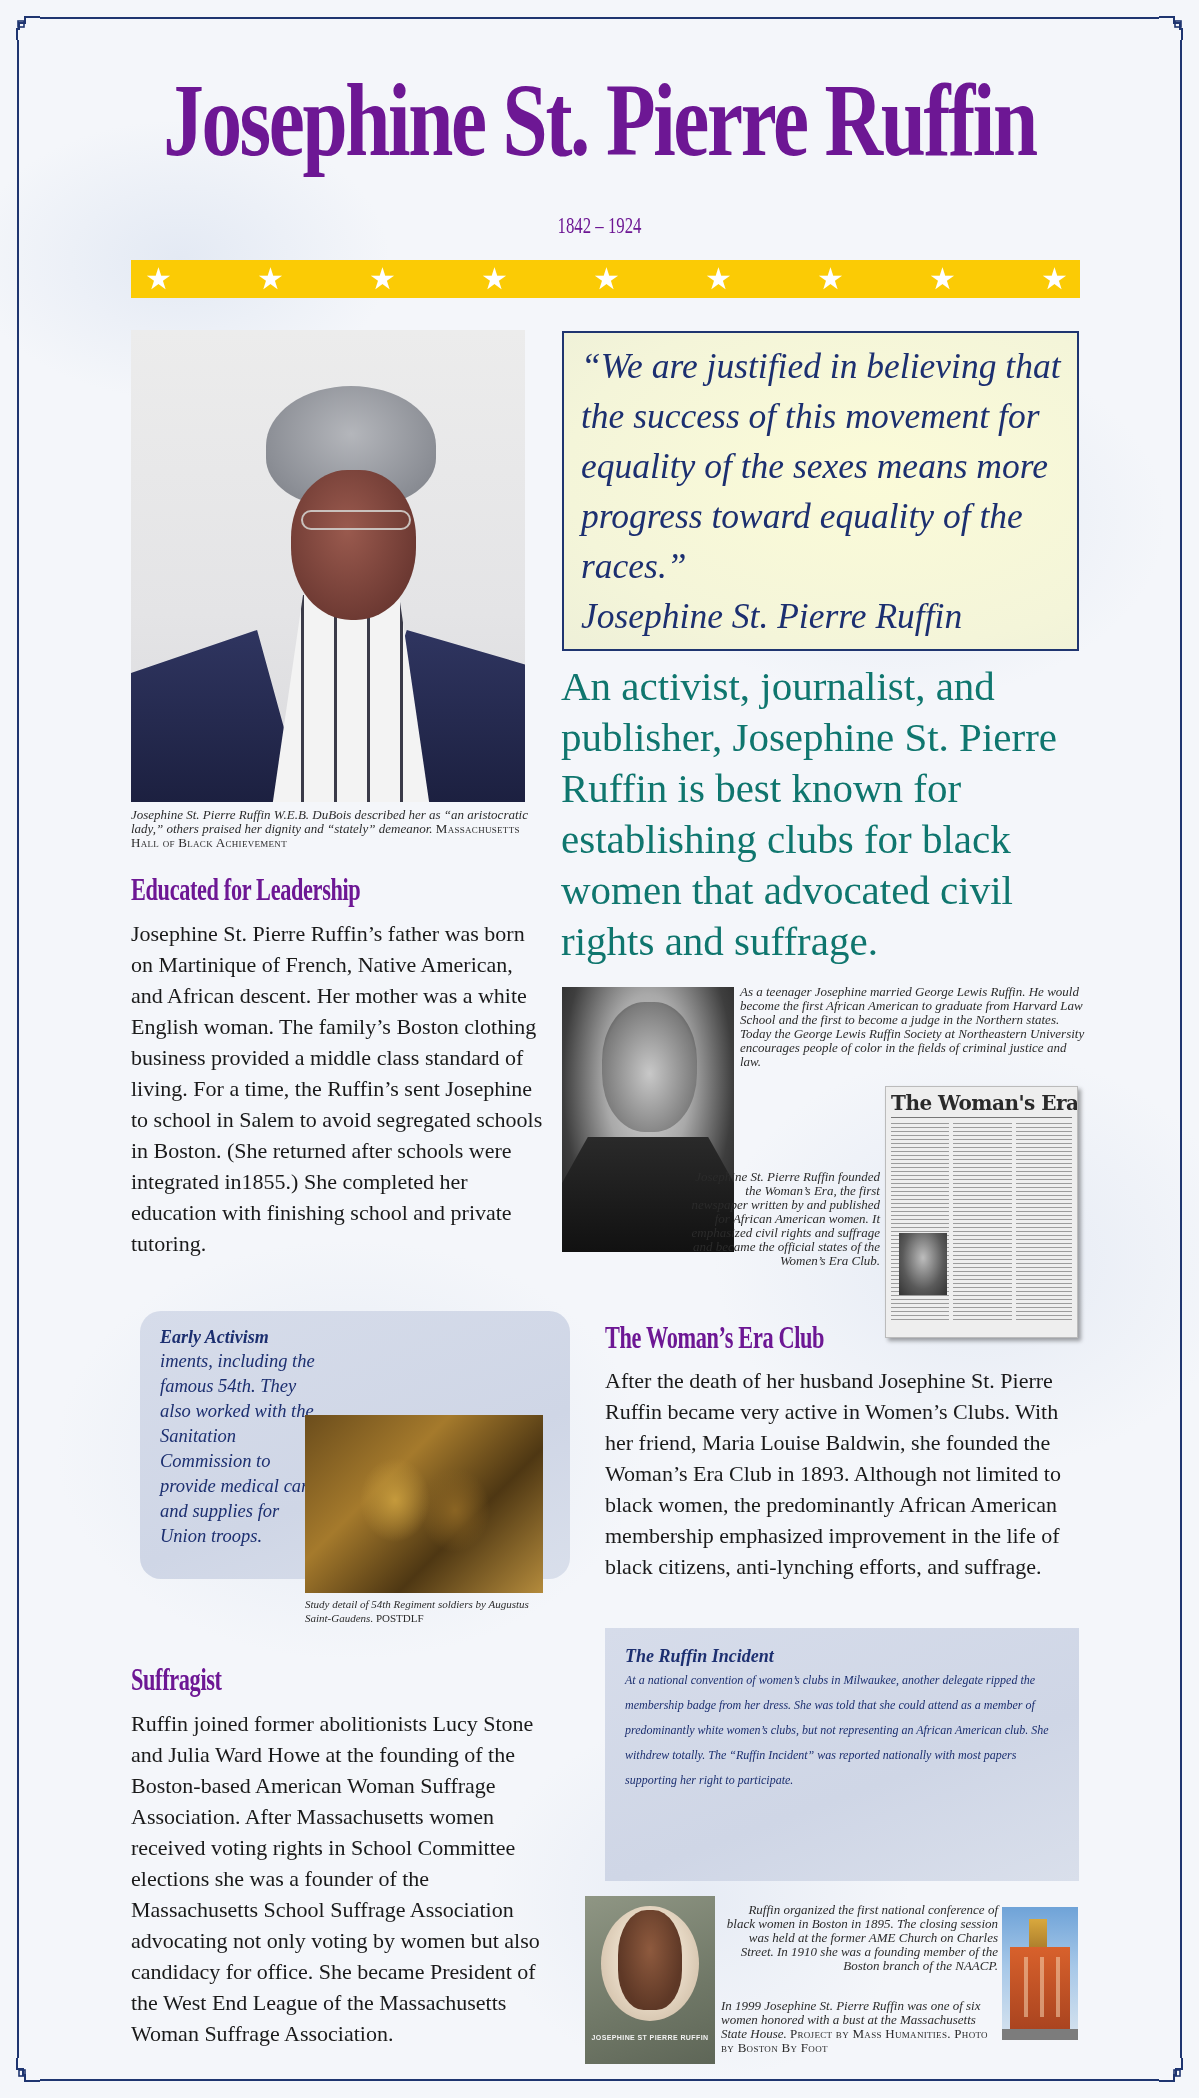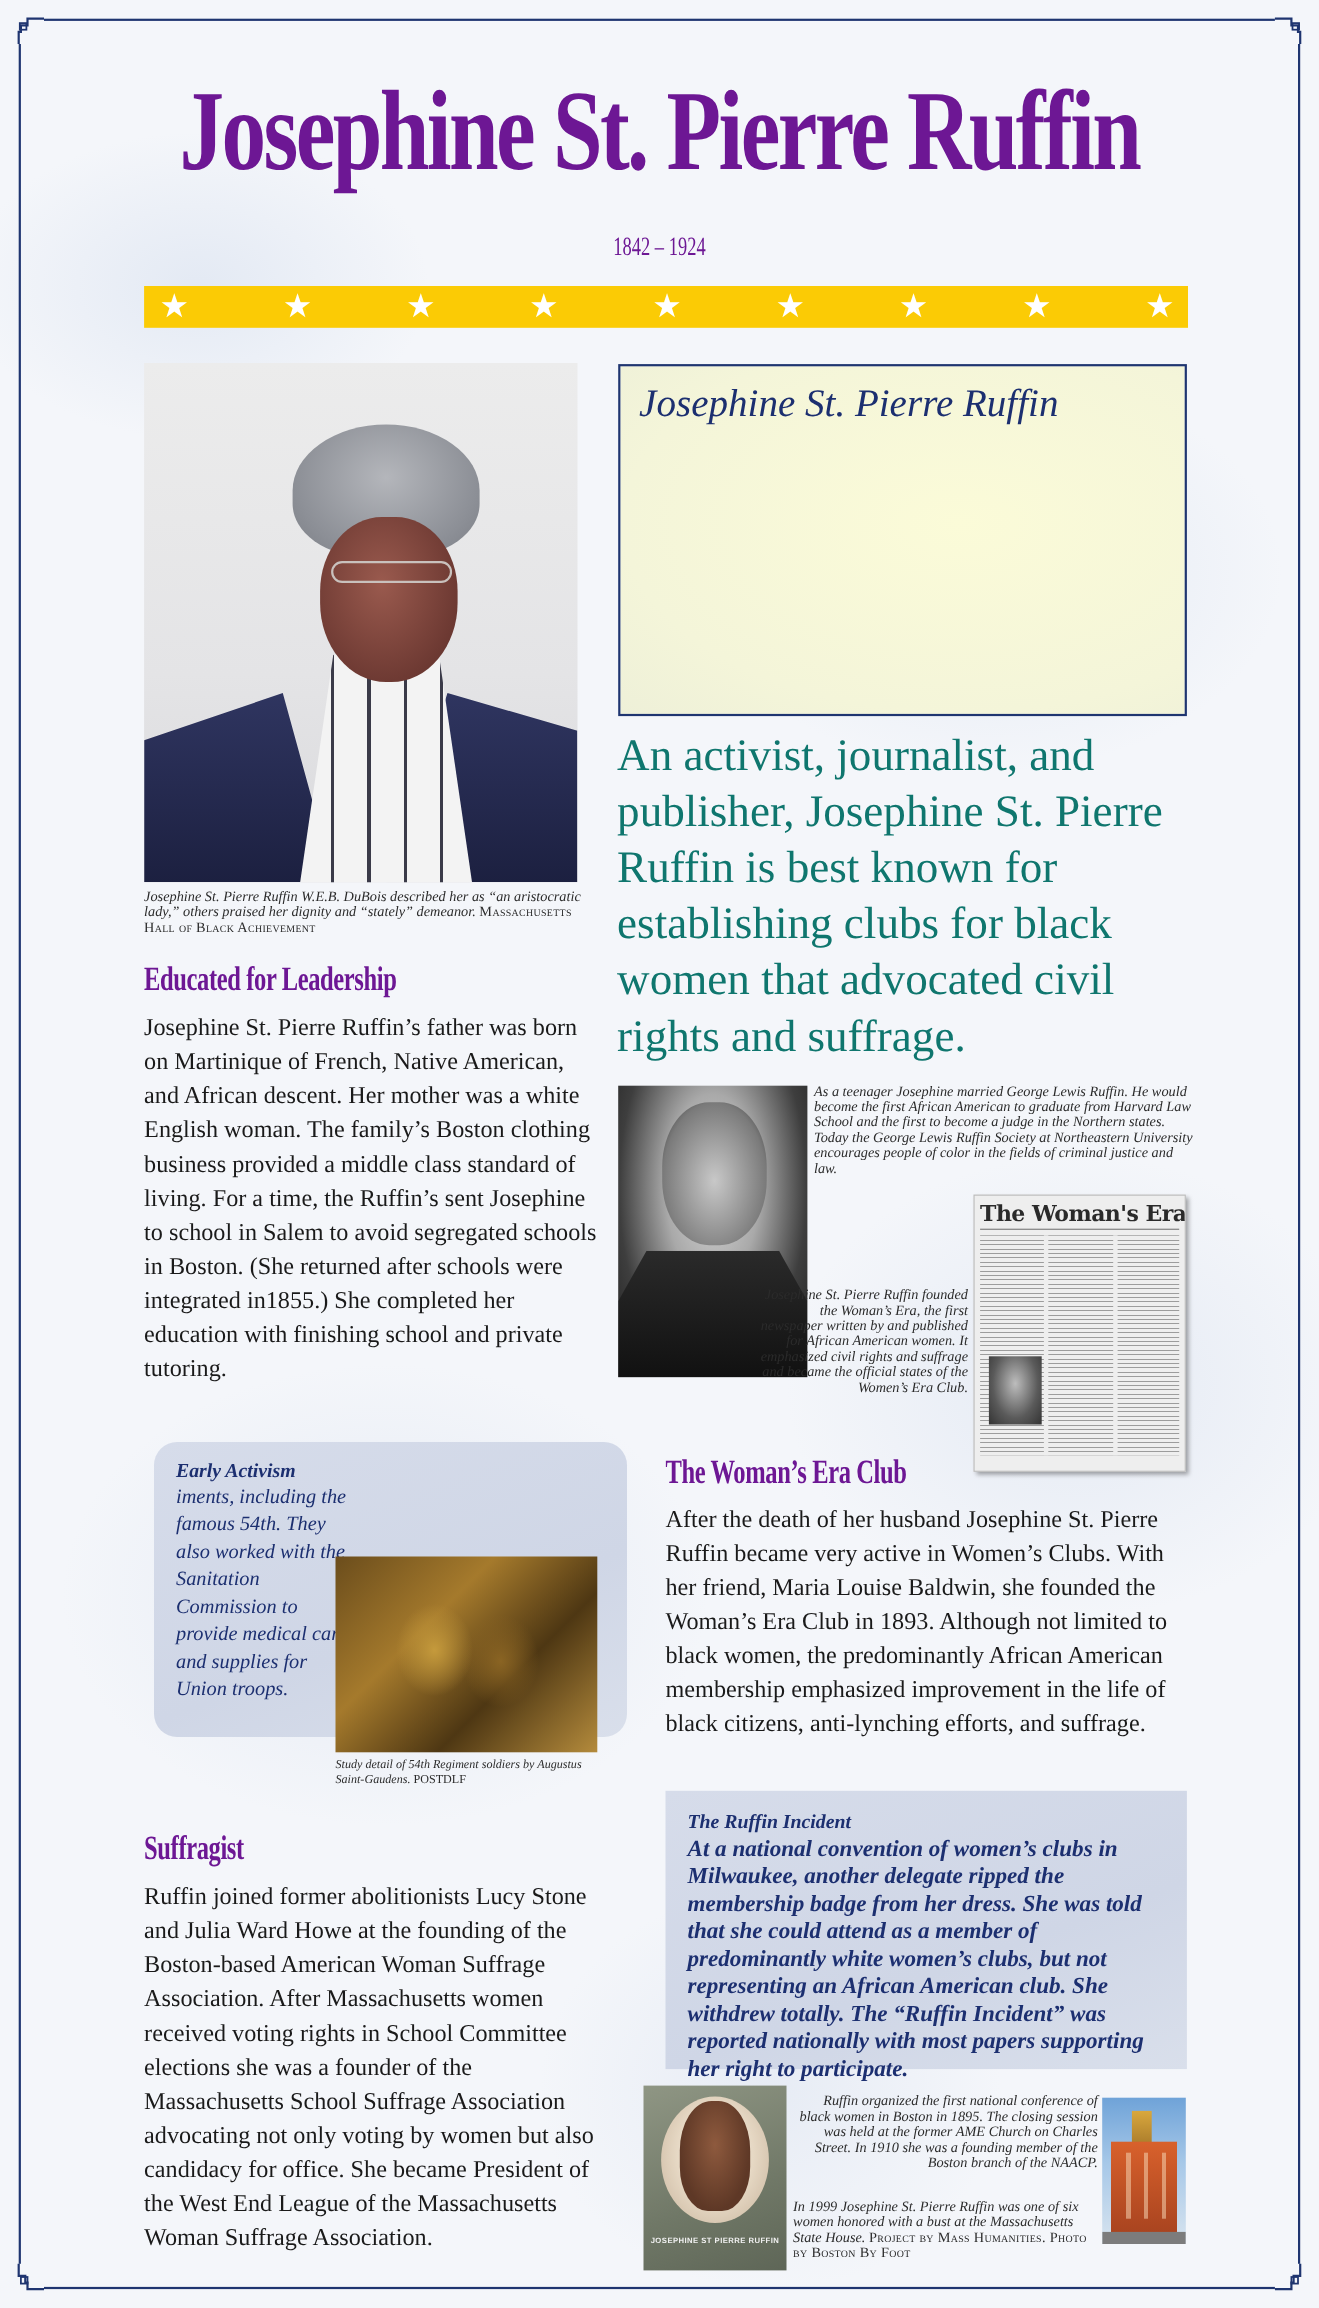--- a/index.html
+++ b/index.html
@@ -237,21 +237,21 @@
   .sidebox {
     position: absolute;
     background: linear-gradient(160deg, #d6dcea, #cfd6e6 60%, #d9dfeb);
     color: #1c2f70; font-style: italic;
   }
   .box-early { left: 140px; top: 1311px; width: 430px; height: 268px; padding: 14px 0 0 20px; border-radius: 21px; }
   .box-incident { left: 605px; top: 1628px; width: 474px; height: 253px; padding: 16px 16px 16px 20px; }
   .box-title { font-weight: bold; font-size: 18px; line-height: 24px; }
   .box-early .box-lead { font-size: 18.5px; line-height: 25px; width: 395px; }
   .box-early .box-rest { font-size: 18.5px; line-height: 25px; width: 160px; margin-top: 0; }
-  .box-incident .box-body { font-size: 21px; line-height: 25px; font-weight: bold; }
+  .box-incident .box-body { font-size: 12px; line-height: 25px; }
 </style>
 </head>
 <body>
 
 <div class="frame frame-top"></div>
 <div class="frame frame-bottom"></div>
 <div class="frame frame-left"></div>
 <div class="frame frame-right"></div>
 <div class="corner c-tl">
   <svg viewBox="0 0 26 26">
@@ -298,20 +298,21 @@
   <div class="hair"></div>
   <div class="face"></div>
   <div class="glasses"></div>
 </div>
 <p class="caption cap-portrait">
   <span>Josephine St. Pierre Ruffin W.E.B. DuBois described her as “an aristocratic lady,” others praised her dignity and “stately” demeanor.</span>
   <span class="credit">Massachusetts Hall of Black Achievement</span>
 </p>
 
 <blockquote class="quote-box">
+  <div>“We are justified in believing that the success of this movement for equality of the sexes means more progress toward equality of the races.”</div>
   <div>Josephine St. Pierre Ruffin</div>
 </blockquote>
 
 <p class="intro">An activist, journalist, and publisher, Josephine St. Pierre Ruffin is best known for establishing clubs for black women that advocated civil rights and suffrage.</p>
 
 <div class="photo george" title="Portrait photograph of George Lewis Ruffin">
   <div class="head"></div>
   <div class="coat"></div>
 </div>
 <p class="caption cap-george">As a teenager Josephine married George Lewis Ruffin. He would become the first African American to graduate from Harvard Law School and the first to become a judge in the Northern states. Today the George Lewis Ruffin Society at Northeastern University encourages people of color in the fields of criminal justice and law.</p>

